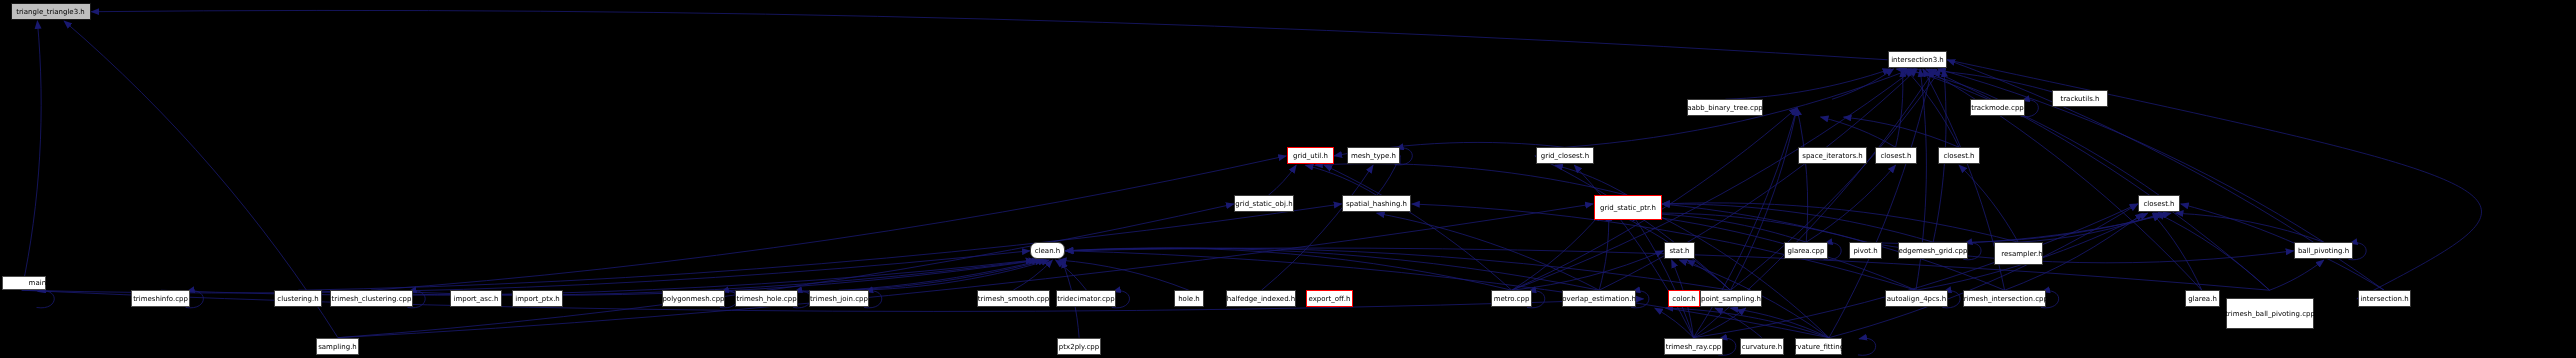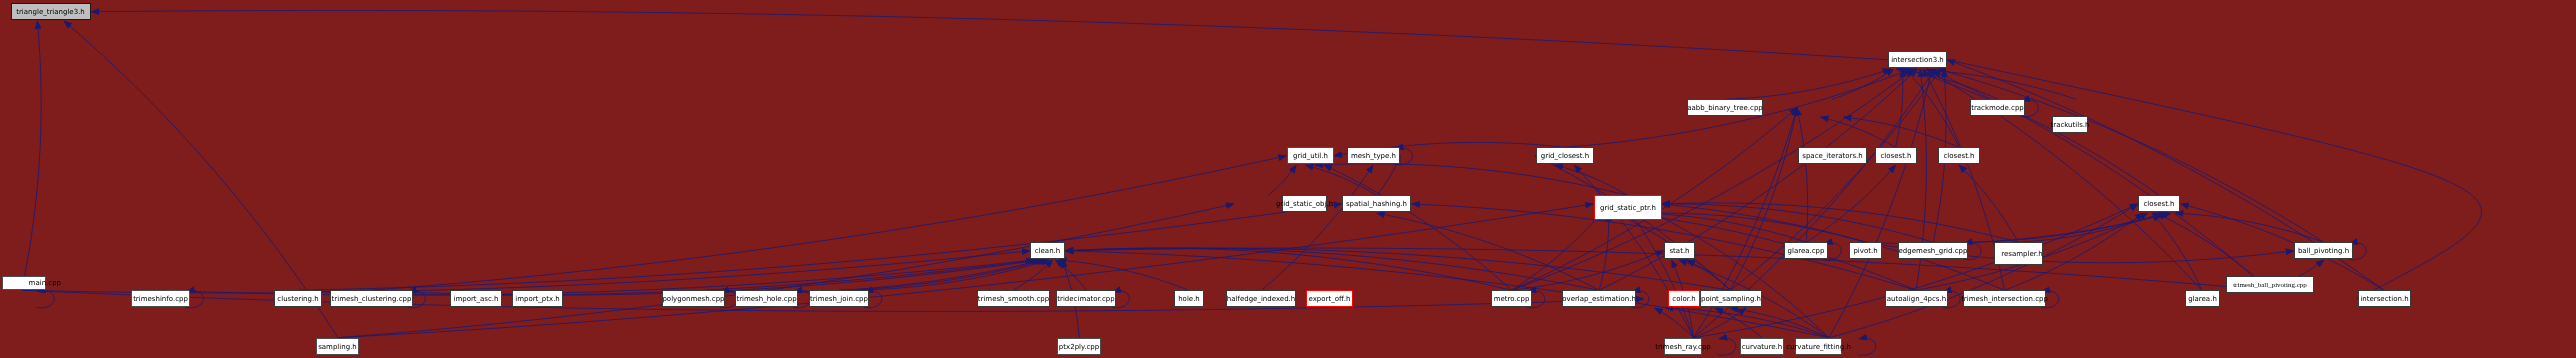--- a/index.html
+++ b/index.html
@@ -1,16 +1,16 @@
 <!DOCTYPE html>
 <html style="font-size:10px"><head>
 <meta charset="utf-8">
 <style>
   html,body{margin:0;padding:0;background:#ffffff;}
-  #canvas{position:relative;width:2576px;height:358px;background:#7f1d1d;overflow:hidden;
+  #canvas{position:relative;width:2576px;height:358px;background:#000000;overflow:hidden;
           font-family:"DejaVu Sans","Liberation Sans",sans-serif;}
   #edges{position:absolute;left:0;top:0;width:2576px;height:358px;}
   .node{position:absolute;box-sizing:border-box;background:#ffffff;border:0.6px solid #3a3a3a;
         display:flex;align-items:center;justify-content:center;white-space:nowrap;
         font-size:7px;color:#000;cursor:pointer;z-index:2;}
   .node.main{background:#bfbfbf;border:1.2px solid #1a1a1a;font-weight:normal;}
   .node.truncated{border:0.9px solid #ff0000;}
   .node.bold{border:1.2px solid #4d4d4d;}
 </style>
 </head>
@@ -141,31 +141,31 @@
         <path d="M2788,576 C2826,582 2826,542 2790,550" marker-end="url(#arrow)"></path>
         <path d="M3015,576 C3053,582 3053,542 3017,550" marker-end="url(#arrow)"></path>
       </g>
   </svg>
   <div id="nodes">
       <div class="node main" style="left: 10.5px; top: 3.1px; width: 80px; height: 17px;">triangle_triangle3.h</div>
       <div class="node" style="left: 1888px; top: 51px; width: 59px; height: 17px;">intersection3.h</div>
       <div class="node" style="left: 1687px; top: 99px; width: 76px; height: 17px;">aabb_binary_tree.cpp</div>
       <div class="node" style="left: 1798px; top: 99px; width: 69px; height: 17px; margin-top: 48px;">space_iterators.h</div>
       <div class="node" style="left: 1970px; top: 99px; width: 55px; height: 17px;">trackmode.cpp</div>
-      <div class="node" style="left: 2052px; top: 116px; width: 36px; height: 17px;">trackutils.h</div>
+      <div class="node" style="left: 2052px; top: 90px; width: 56px; height: 17px;">trackutils.h</div>
       <div class="node truncated" style="left: 1287px; top: 147px; width: 47px; height: 17px;">grid_util.h</div>
       <div class="node" style="left: 1347px; top: 147px; width: 53px; height: 17px;">mesh_type.h</div>
       <div class="node" style="left: 1536px; top: 147px; width: 58px; height: 17px;">grid_closest.h</div>
       <div class="node" style="left: 1875px; top: 147px; width: 42px; height: 17px;">closest.h</div>
       <div class="node" style="left: 1938px; top: 147px; width: 42px; height: 17px;">closest.h</div>
-      <div class="node" style="left: 1234px; top: 195px; width: 45px; height: 17px; margin-left: 48px;">grid_static_obj.h</div>
+      <div class="node" style="left: 1234px; top: 195px; width: 60px; height: 17px;">grid_static_obj.h</div>
       <div class="node" style="left: 1342px; top: 195px; width: 69px; height: 17px;">spatial_hashing.h</div>
       <div class="node truncated" style="left: 1594px; top: 195px; width: 68px; height: 25px;">grid_static_ptr.h</div>
       <div class="node" style="left: 2138px; top: 195px; width: 42px; height: 17px;">closest.h</div>
-      <div class="node" style="left: 1030px; top: 242px; width: 35px; height: 17px;">clean.h</div>
+      <div class="node" style="left: 1030px; top: 242px; width: 35px; height: 17px; border-radius: 7px;">clean.h</div>
       <div class="node" style="left: 1664px; top: 242px; width: 31px; height: 17px;">stat.h</div>
       <div class="node" style="left: 1784px; top: 242px; width: 44px; height: 17px;">glarea.cpp</div>
       <div class="node" style="left: 1849px; top: 242px; width: 33px; height: 17px;">pivot.h</div>
       <div class="node" style="left: 1898px; top: 242px; width: 70px; height: 17px;">edgemesh_grid.cpp</div>
       <div class="node" style="left: 1994px; top: 242px; width: 49px; height: 23px; padding-left: 7px;">resampler.h</div>
       <div class="node" style="left: 2294px; top: 242px; width: 59px; height: 17px;">ball_pivoting.h</div>
       <div class="node bold" style="left: 1.8px; top: 276px; width: 39px; height: 14px; padding-left: 42px;">main.cpp</div>
       <div class="node bold" style="left: 131px; top: 290px; width: 59px; height: 17px;">trimeshinfo.cpp</div>
       <div class="node" style="left: 274px; top: 290px; width: 48px; height: 17px;">clustering.h</div>
       <div class="node" style="left: 330px; top: 290px; width: 83px; height: 17px;">trimesh_clustering.cpp</div>
@@ -179,22 +179,22 @@
       <div class="node" style="left: 1174px; top: 290px; width: 30px; height: 17px;">hole.h</div>
       <div class="node" style="left: 1226px; top: 290px; width: 70px; height: 17px;">halfedge_indexed.h</div>
       <div class="node truncated" style="left: 1306px; top: 290px; width: 47px; height: 17px;">export_off.h</div>
       <div class="node" style="left: 1491px; top: 290px; width: 41px; height: 17px;">metro.cpp</div>
       <div class="node" style="left: 1562px; top: 290px; width: 74px; height: 17px;">overlap_estimation.h</div>
       <div class="node truncated" style="left: 1644px; top: 290px; width: 32px; height: 17px; margin-left: 24px;">color.h</div>
       <div class="node" style="left: 1700px; top: 290px; width: 62px; height: 17px;">point_sampling.h</div>
       <div class="node" style="left: 1885px; top: 290px; width: 63px; height: 17px;">autoalign_4pcs.h</div>
       <div class="node" style="left: 1963px; top: 290px; width: 83px; height: 17px;">trimesh_intersection.cpp</div>
       <div class="node" style="left: 2185px; top: 290px; width: 35px; height: 17px;">glarea.h</div>
-      <div class="node" style="left: 2226px; top: 276px; width: 88px; height: 17px; font-family: Liberation Serif, serif;">trimesh_ball_pivoting.cpp</div>
+      <div class="node" style="left: 2226px; top: 298px; width: 88px; height: 31px;">trimesh_ball_pivoting.cpp</div>
       <div class="node" style="left: 2358px; top: 290px; width: 53px; height: 17px;">intersection.h</div>
       <div class="node bold" style="left: 316px; top: 338px; width: 43px; height: 17px;">sampling.h</div>
       <div class="node bold" style="left: 1057px; top: 338px; width: 44px; height: 17px;">ptx2ply.cpp</div>
-      <div class="node bold" style="left: 1664px; top: 338px; width: 38px; height: 17px;">trimesh_ray.cpp</div>
+      <div class="node bold" style="left: 1664px; top: 338px; width: 59px; height: 17px;">trimesh_ray.cpp</div>
       <div class="node bold" style="left: 1740px; top: 338px; width: 44px; height: 17px;">curvature.h</div>
       <div class="node bold" style="left: 1795px; top: 338px; width: 47px; height: 17px;">curvature_fitting.h</div>
     </div>
 </div>
 
 
 </body></html>

